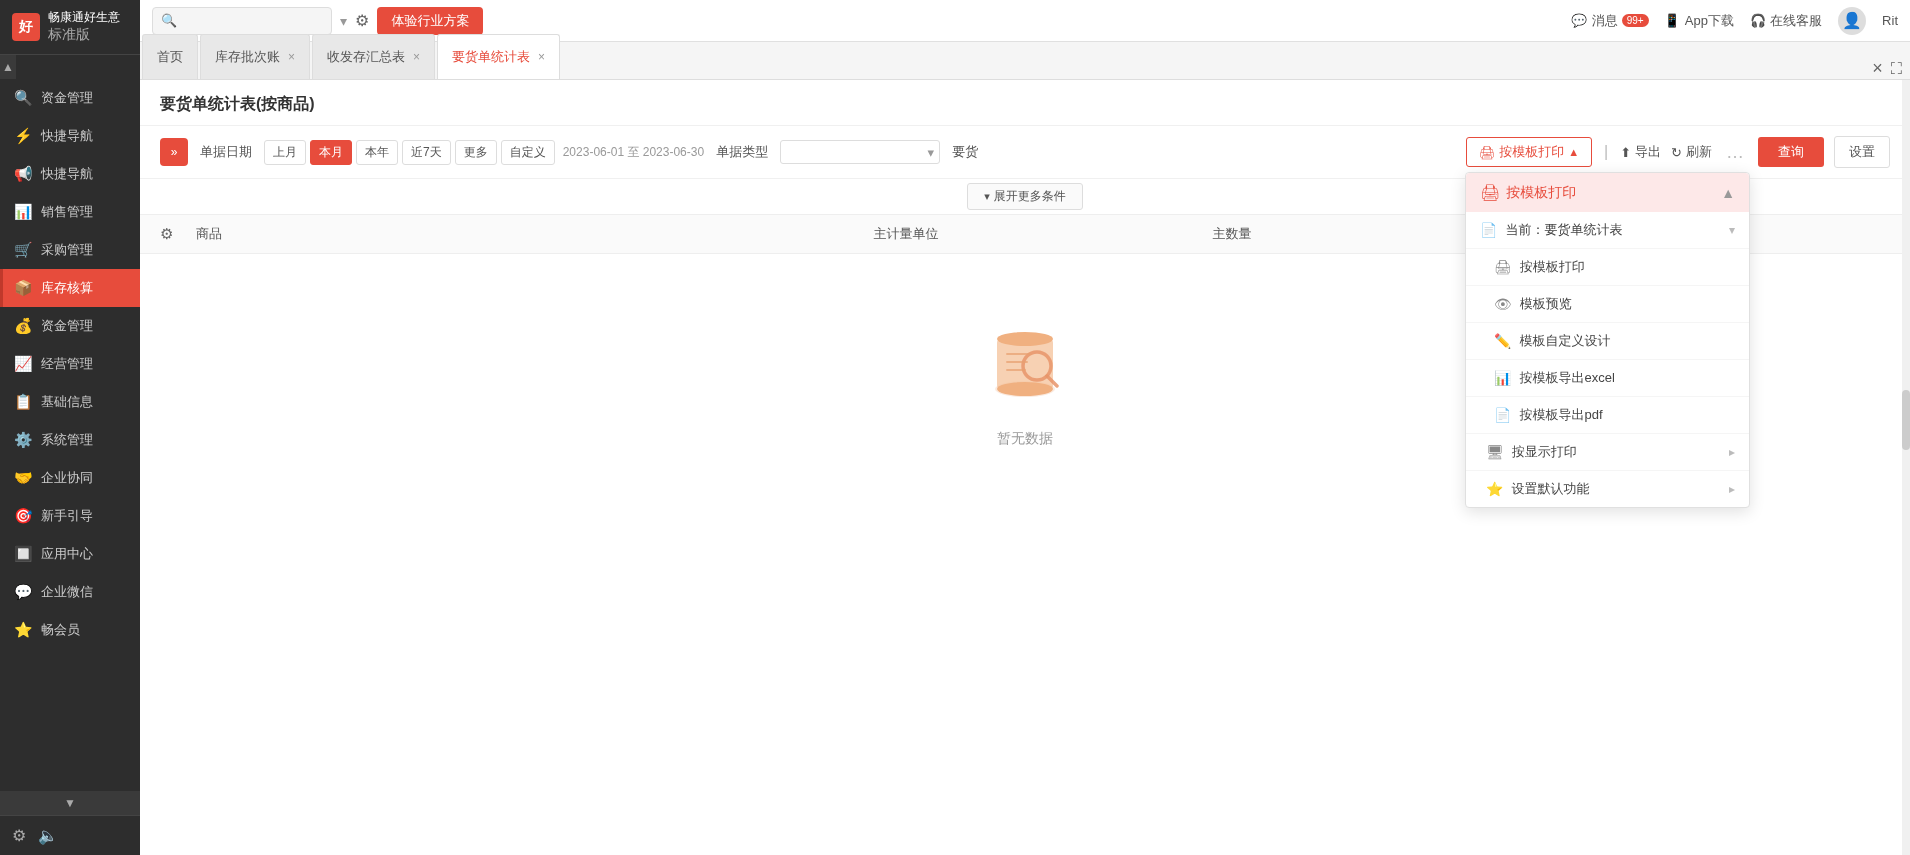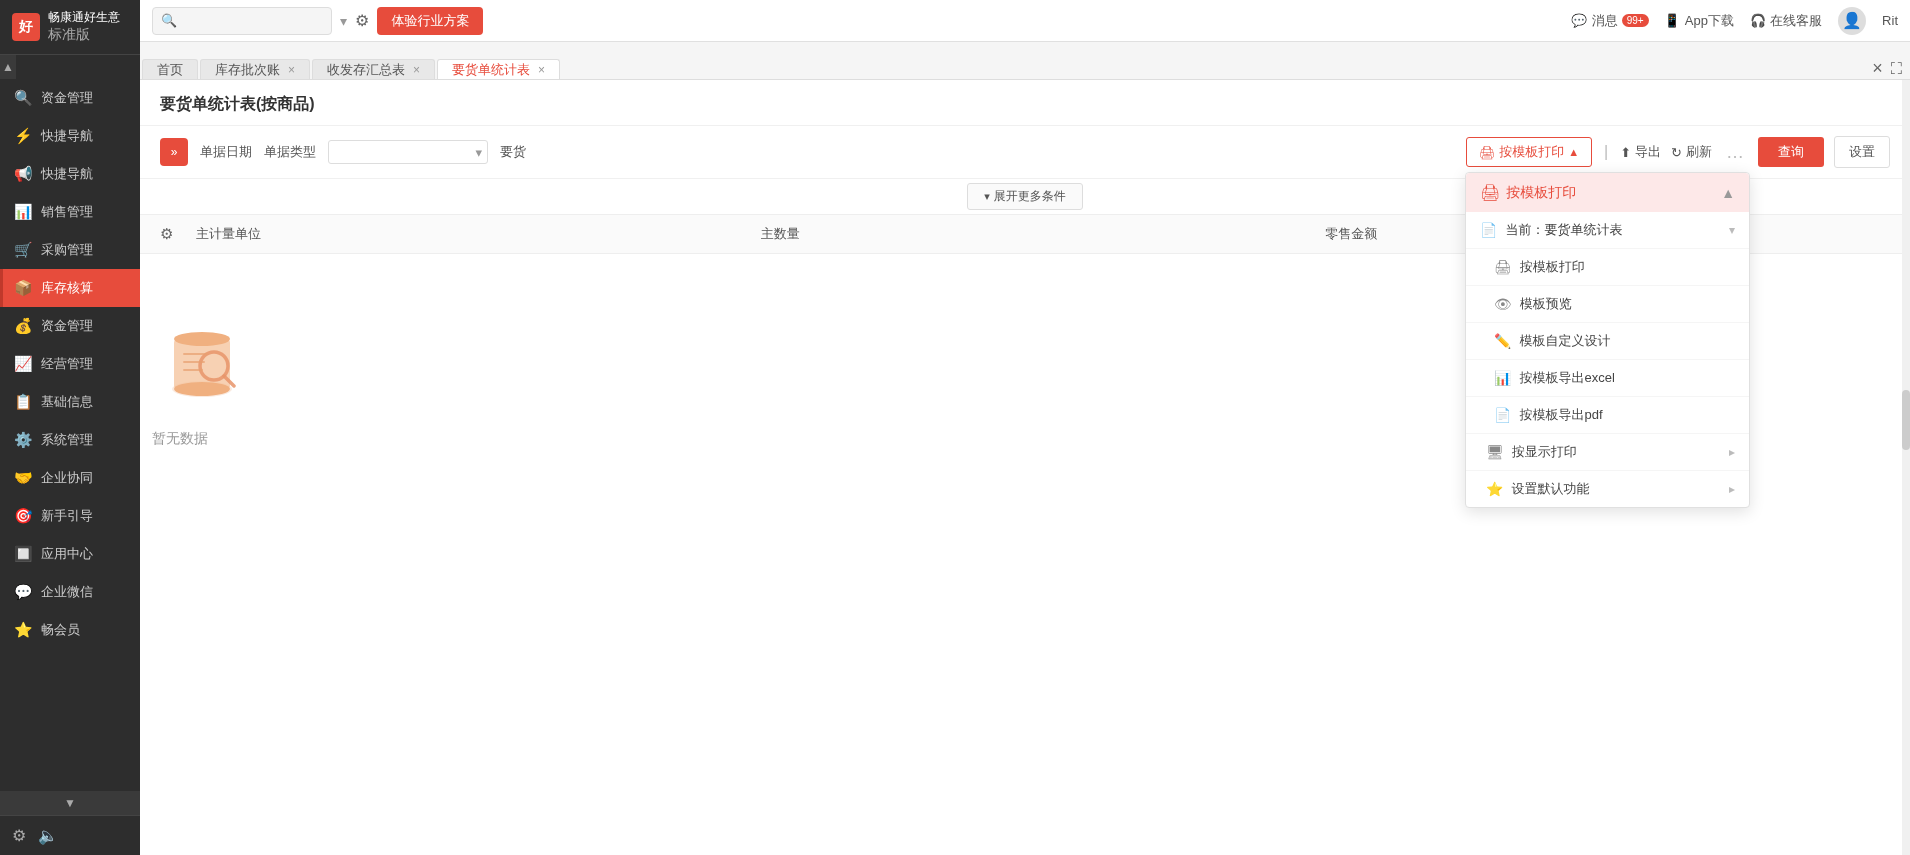--- a/index.html
+++ b/index.html
@@ -30,21 +30,21 @@
     .topbar-trial { background: #e74c3c; color: #fff; border: none; padding: 5px 14px; border-radius: 4px; cursor: pointer; font-size: 13px; }
     .topbar-spacer { flex: 1; }
     .topbar-actions { display: flex; align-items: center; gap: 16px; }
     .topbar-action { display: flex; align-items: center; gap: 4px; color: #555; cursor: pointer; font-size: 13px; }
     .topbar-action .badge { background: #e74c3c; color: #fff; border-radius: 10px; font-size: 10px; padding: 1px 5px; }
     .topbar-avatar { width: 28px; height: 28px; background: #ddd; border-radius: 50%; display: flex; align-items: center; justify-content: center; }
     .topbar-username { font-size: 13px; color: #555; cursor: pointer; }
 
     
     .tabbar { height: 38px; background: #f5f5f5; border-bottom: 1px solid #ddd; display: flex; align-items: flex-end; padding: 0 0 0 0; }
-    .tab { height: 20px; padding: 0 14px; display: flex; align-items: center; gap: 6px; background: #e8e8e8; border: 1px solid #ddd; border-bottom: none; margin-left: 2px; cursor: pointer; font-size: 13px; color: #555; border-radius: 3px 3px 0 0; }
+    .tab { height: 45px; padding: 0 14px; display: flex; align-items: center; gap: 6px; background: #e8e8e8; border: 1px solid #ddd; border-bottom: none; margin-left: 2px; cursor: pointer; font-size: 13px; color: #555; border-radius: 3px 3px 0 0; }
     .tab.active { background: #fff; color: #e74c3c; border-bottom-color: #fff; }
     .tab-close { color: #999; font-size: 12px; cursor: pointer; margin-left: 2px; }
 
     
     .content { flex: 1; background: #fff; overflow: auto; position: relative; }
 
     
     .page-header { padding: 14px 20px 10px; border-bottom: 1px solid #f0f0f0; }
     .page-title { font-size: 16px; font-weight: bold; color: #333; }
 
@@ -53,21 +53,21 @@
     .filter-expand { width: 28px; height: 28px; background: #e74c3c; color: #fff; border: none; border-radius: 4px; cursor: pointer; display: flex; align-items: center; justify-content: center; font-size: 14px; }
     .filter-label { font-size: 13px; color: #555; }
     .filter-date-btns { display: flex; align-items: center; gap: 4px; }
     .filter-date-btn { padding: 3px 8px; border: 1px solid #ddd; background: #fff; border-radius: 3px; cursor: pointer; font-size: 12px; color: #555; }
     .filter-date-btn.active { background: #e74c3c; color: #fff; border-color: #e74c3c; }
     .filter-date-range { font-size: 12px; color: #999; margin-left: 4px; }
     .filter-select { border: 1px solid #ddd; border-radius: 3px; padding: 4px 28px 4px 8px; font-size: 12px; background: #fff; color: #555; appearance: none; cursor: pointer; min-width: 160px; }
     .filter-expand-more-btn { border: 1px solid #ddd; background: #fafafa; border-radius: 3px; padding: 4px 16px; cursor: pointer; font-size: 12px; color: #555; display: flex; align-items: center; gap: 4px; }
 
     
-    .empty-state { display: flex; flex-direction: column; align-items: flex-start; justify-content: center; padding: 60px 12px; }
+    .empty-state { display: flex; flex-direction: column; align-items: center; justify-content: center; padding: 60px 12px; }
     .empty-icon { width: 100px; height: 100px; position: relative; margin-bottom: 16px; }
     .empty-text { color: #999; font-size: 14px; }
     .dropdown-menu { position: absolute; top: 140px; right: 120px; width: 280px; background: #fff; border: 1px solid #e0e0e0; border-radius: 4px; box-shadow: 0 4px 16px rgba(0,0,0,0.12); z-index: 200; }
     .dropdown-header { background: #fde8e8; padding: 10px 14px; display: flex; align-items: center; justify-content: space-between; border-radius: 4px 4px 0 0; }
     .dropdown-header-title { display: flex; align-items: center; gap: 6px; color: #e74c3c; font-size: 14px; font-weight: 500; }
     .dropdown-close { color: #999; cursor: pointer; font-size: 14px; }
     .dropdown-item { padding: 9px 14px 9px 20px; display: flex; align-items: center; gap: 8px; color: #444; font-size: 13px; cursor: pointer; border-bottom: 1px solid #f5f5f5; }
     .dropdown-item-arrow { color: #bbb; font-size: 12px; }
     .dropdown-sub-item { padding: 9px 14px 9px 28px; display: flex; align-items: center; gap: 8px; color: #444; font-size: 13px; cursor: pointer; border-bottom: 1px solid #f5f5f5; }
     .query-btn { background: #e74c3c; color: #fff; border: none; padding: 6px 20px; border-radius: 3px; cursor: pointer; font-size: 13px; }
@@ -224,20 +224,29 @@
 
     <div class="page-header">
       <span class="page-title">要货单统计表(按商品)</span>
     </div>
 
     <div class="filter-bar">
       <button class="filter-expand">
         <span style="font-size:12px;">»</span>
       </button>
       <span class="filter-label">单据日期</span>
+      <div class="filter-date-btns">
+        <button class="filter-date-btn">上月</button>
+        <button class="filter-date-btn active">本月</button>
+        <button class="filter-date-btn">本年</button>
+        <button class="filter-date-btn">近7天</button>
+        <button class="filter-date-btn">更多</button>
+        <button class="filter-date-btn">自定义</button>
+        <span class="filter-date-range">2023-06-01 至 2023-06-30</span>
+      </div>
 
       <span class="filter-label">单据类型</span>
       <div style="position:relative; display:flex; align-items:center;">
         <select class="filter-select">
           <option></option>
         </select>
         <span style="position:absolute; right:6px; color:#999; pointer-events:none;">▾</span>
       </div>
 
       <span class="filter-label">要货</span>
@@ -267,20 +276,21 @@
       <button class="filter-expand-more-btn">
         <span style="font-size:11px;">▾</span>
         <span>展开更多条件</span>
       </button>
     </div>
 
     <div style="display:flex; align-items:center; background:#fafafa; border-bottom:1px solid #eee; padding:10px 20px;">
       <div style="width:36px; flex:0 0 36px;">
         <span style="color:#666; cursor:pointer; font-size:15px;">⚙</span>
       </div>
+      <div style="flex:2; font-size:13px; color:#555; font-weight:500;">商品</div>
       <div style="flex:1; font-size:13px; color:#555; font-weight:500;">主计量单位</div>
       <div style="flex:1; font-size:13px; color:#555; font-weight:500;">主数量</div>
       <div style="flex:1; font-size:13px; color:#555; font-weight:500;">零售金额</div>
     </div>
 
     <div class="empty-state">
       <div class="empty-icon">
         <svg width="100" height="100" viewBox="0 0 100 100">
 
           <ellipse cx="50" cy="75" rx="30" ry="8" fill="#f5d5c0" opacity="0.5"></ellipse>

